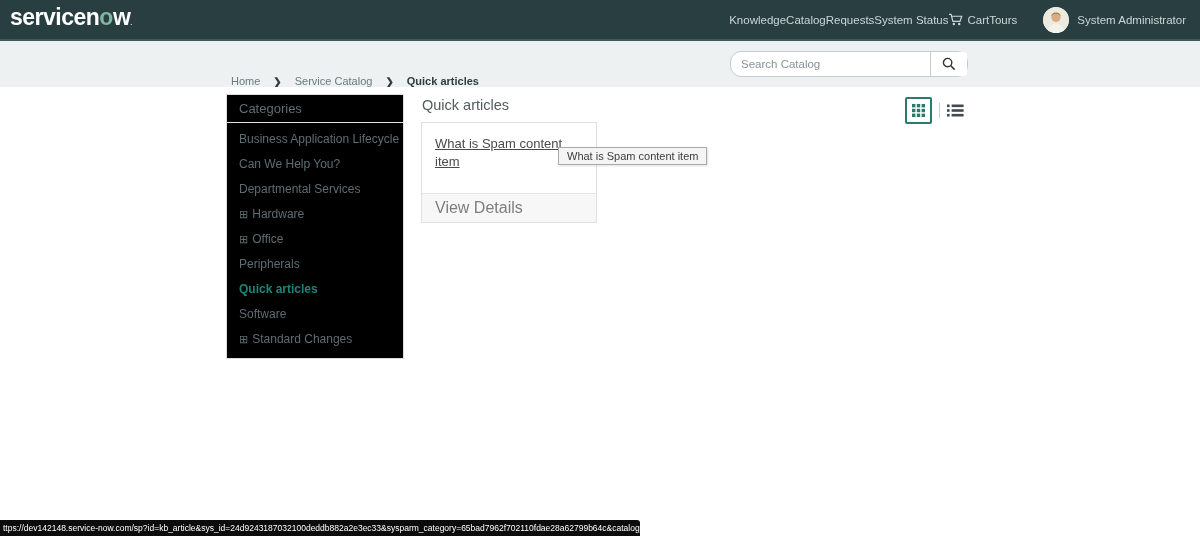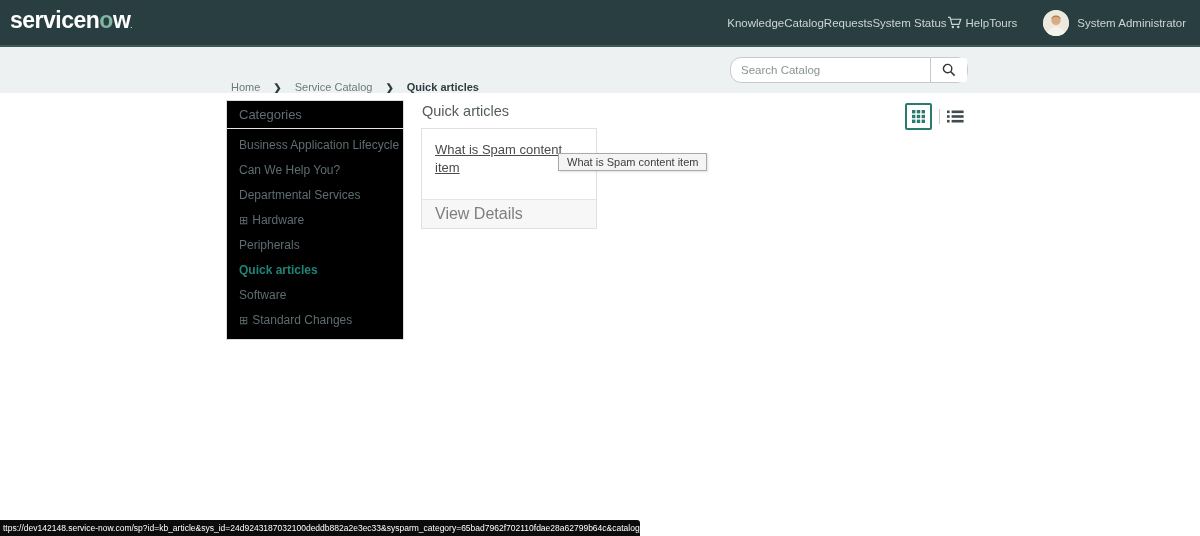--- a/index.html
+++ b/index.html
@@ -1,21 +1,21 @@
 <!DOCTYPE html>
 <html><head>
 <meta charset="utf-8">
 <style>
   * { margin:0; padding:0; box-sizing:border-box; }
   html,body { width:1200px; height:536px; overflow:hidden; background:#fff;
               font-family:"Liberation Sans", sans-serif; }
 
   
   .header {
-    height:47px; background:#293e40; border-bottom:2px solid #3f5b58;
+    height:41px; background:#293e40; border-bottom:2px solid #3f5b58;
     display:flex; align-items:center; padding:0 14px 0 10px;
   }
   .logo { font-weight:bold; font-size:23px; letter-spacing:-0.5px; color:#fff;
           line-height:41px; cursor:pointer; }
   .logo .logo-o { color:#80b6a1; }
   .logo .logo-tm { font-size:8px; color:#c7d2d0; vertical-align:baseline; }
   .nav-area { margin-left:auto; display:flex; align-items:center; }
   .nav-item { color:#ccd5d5; font-size:11.5px; cursor:pointer; display:flex;
               align-items:center; gap:4px; white-space:nowrap; }
   .nav-item svg { color:#ccd5d5; }
@@ -108,21 +108,21 @@
 
     <span class="nav-label">System Status</span>
   </span>
 
   <span class="nav-item">
     <svg class="cart-ico" width="15" height="13" viewBox="0 0 16 14" style="display: inline-block;">
       <path d="M1 1.5h2.2l2 7.5h7.6l1.9-5.5H4" fill="none" stroke="currentColor" stroke-width="1.3"></path>
       <circle cx="6.2" cy="11.8" r="1.3" fill="currentColor"></circle>
       <circle cx="12" cy="11.8" r="1.3" fill="currentColor"></circle>
     </svg>
-    <span class="nav-label">Help</span>
+    <span class="nav-label">Cart</span>
   </span>
 
   <span class="nav-item">
 
     <span class="nav-label">Tours</span>
   </span>
 </div>
   <div class="user-chip" style="margin-left:26px;">
     <span class="avatar">
       <svg width="26" height="26" viewBox="0 0 26 26">
@@ -171,20 +171,23 @@
   </li>
 
   <li class="cat-item">
     <span class="cat-label">Departmental Services</span>
   </li>
 
   <li class="cat-item">
     <span class="expand-icon" style="display: inline;">⊞</span><span class="cat-label">Hardware</span>
   </li>
 
+  <li class="cat-item">
+    <span class="expand-icon" style="display: inline;">⊞</span><span class="cat-label">Office</span>
+  </li>
 
   <li class="cat-item">
     <span class="cat-label">Peripherals</span>
   </li>
 
   <li class="cat-item selected">
     <span class="cat-label">Quick articles</span>
   </li>
 
 

